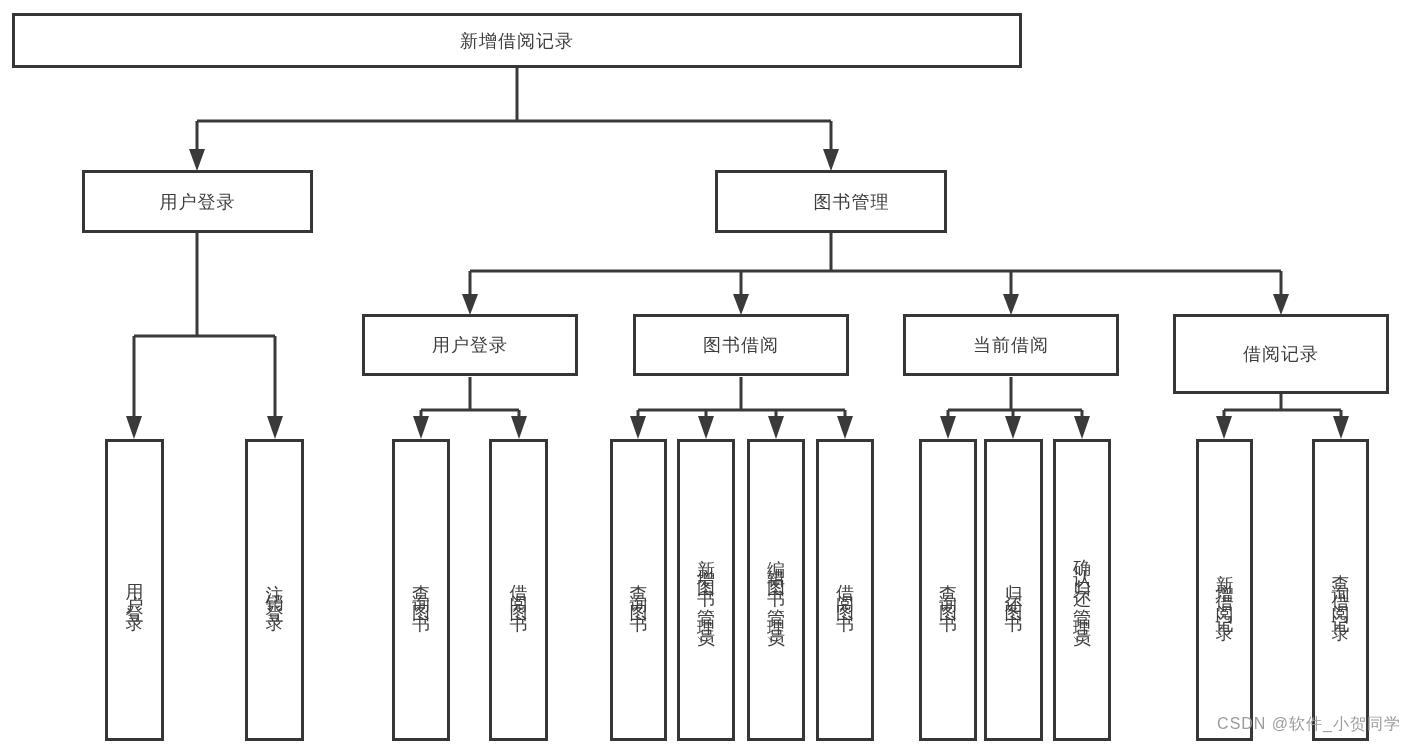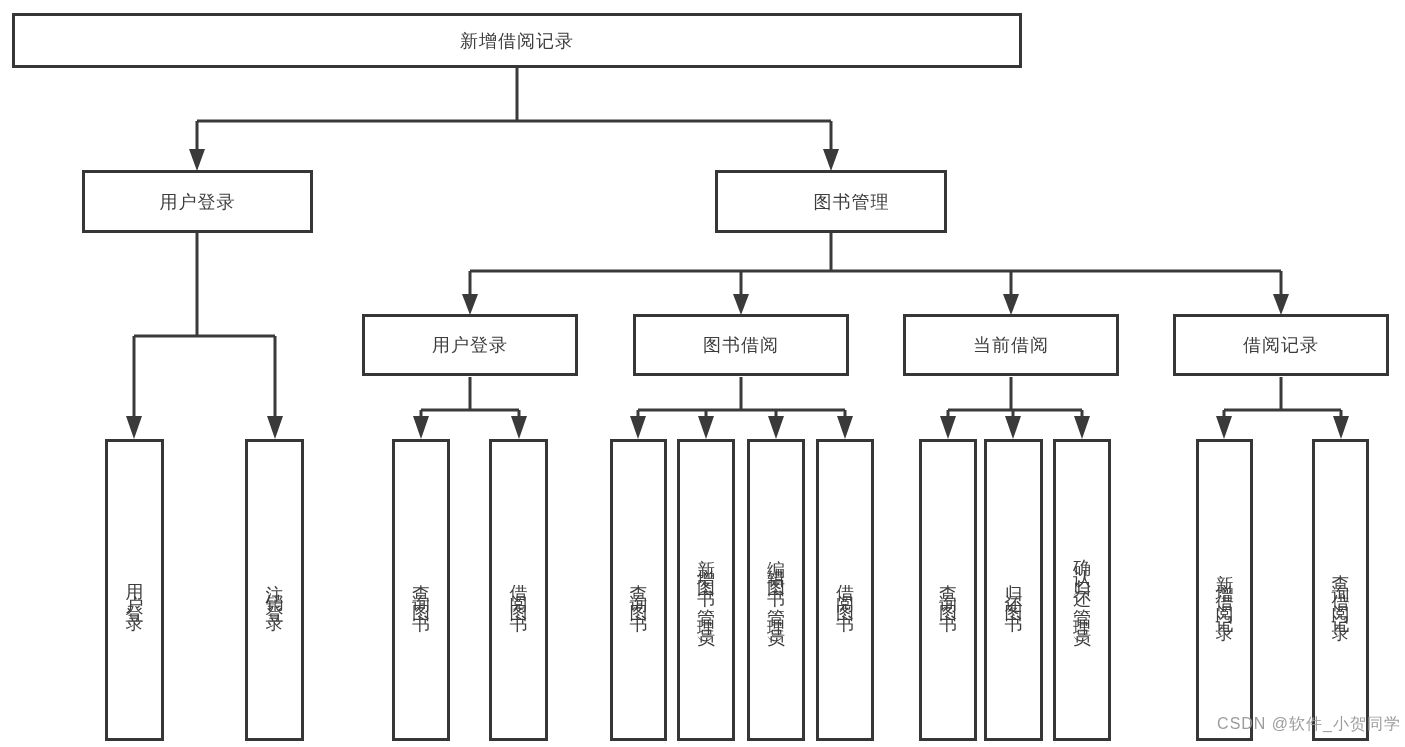--- a/index.html
+++ b/index.html
@@ -137,21 +137,21 @@
 
   <div class="node node-h" style="left:362px;top:314px;width:216px;height:62px;">
     <span>用户登录</span>
   </div>
   <div class="node node-h" style="left:903px;top:314px;width:216px;height:62px;">
     <span>当前借阅</span>
   </div>
   <div class="node node-h" style="left:633px;top:314px;width:216px;height:62px;">
     <span>图书借阅</span>
   </div>
-  <div class="node node-h" style="left:1173px;top:314px;width:216px;height:62px;">
+  <div class="node node-h" style="left:1173px;top:314px;width:216px;height:80px;">
     <span>借阅记录</span>
   </div>
 
   <div class="node node-v" style="left:105px;top:439px;width:59px;height:302px;">
     <span class="vlabel">用户登录</span>
   </div>
   <div class="node node-v" style="left:245px;top:439px;width:59px;height:302px;">
     <span class="vlabel">注销登录</span>
   </div>
 

